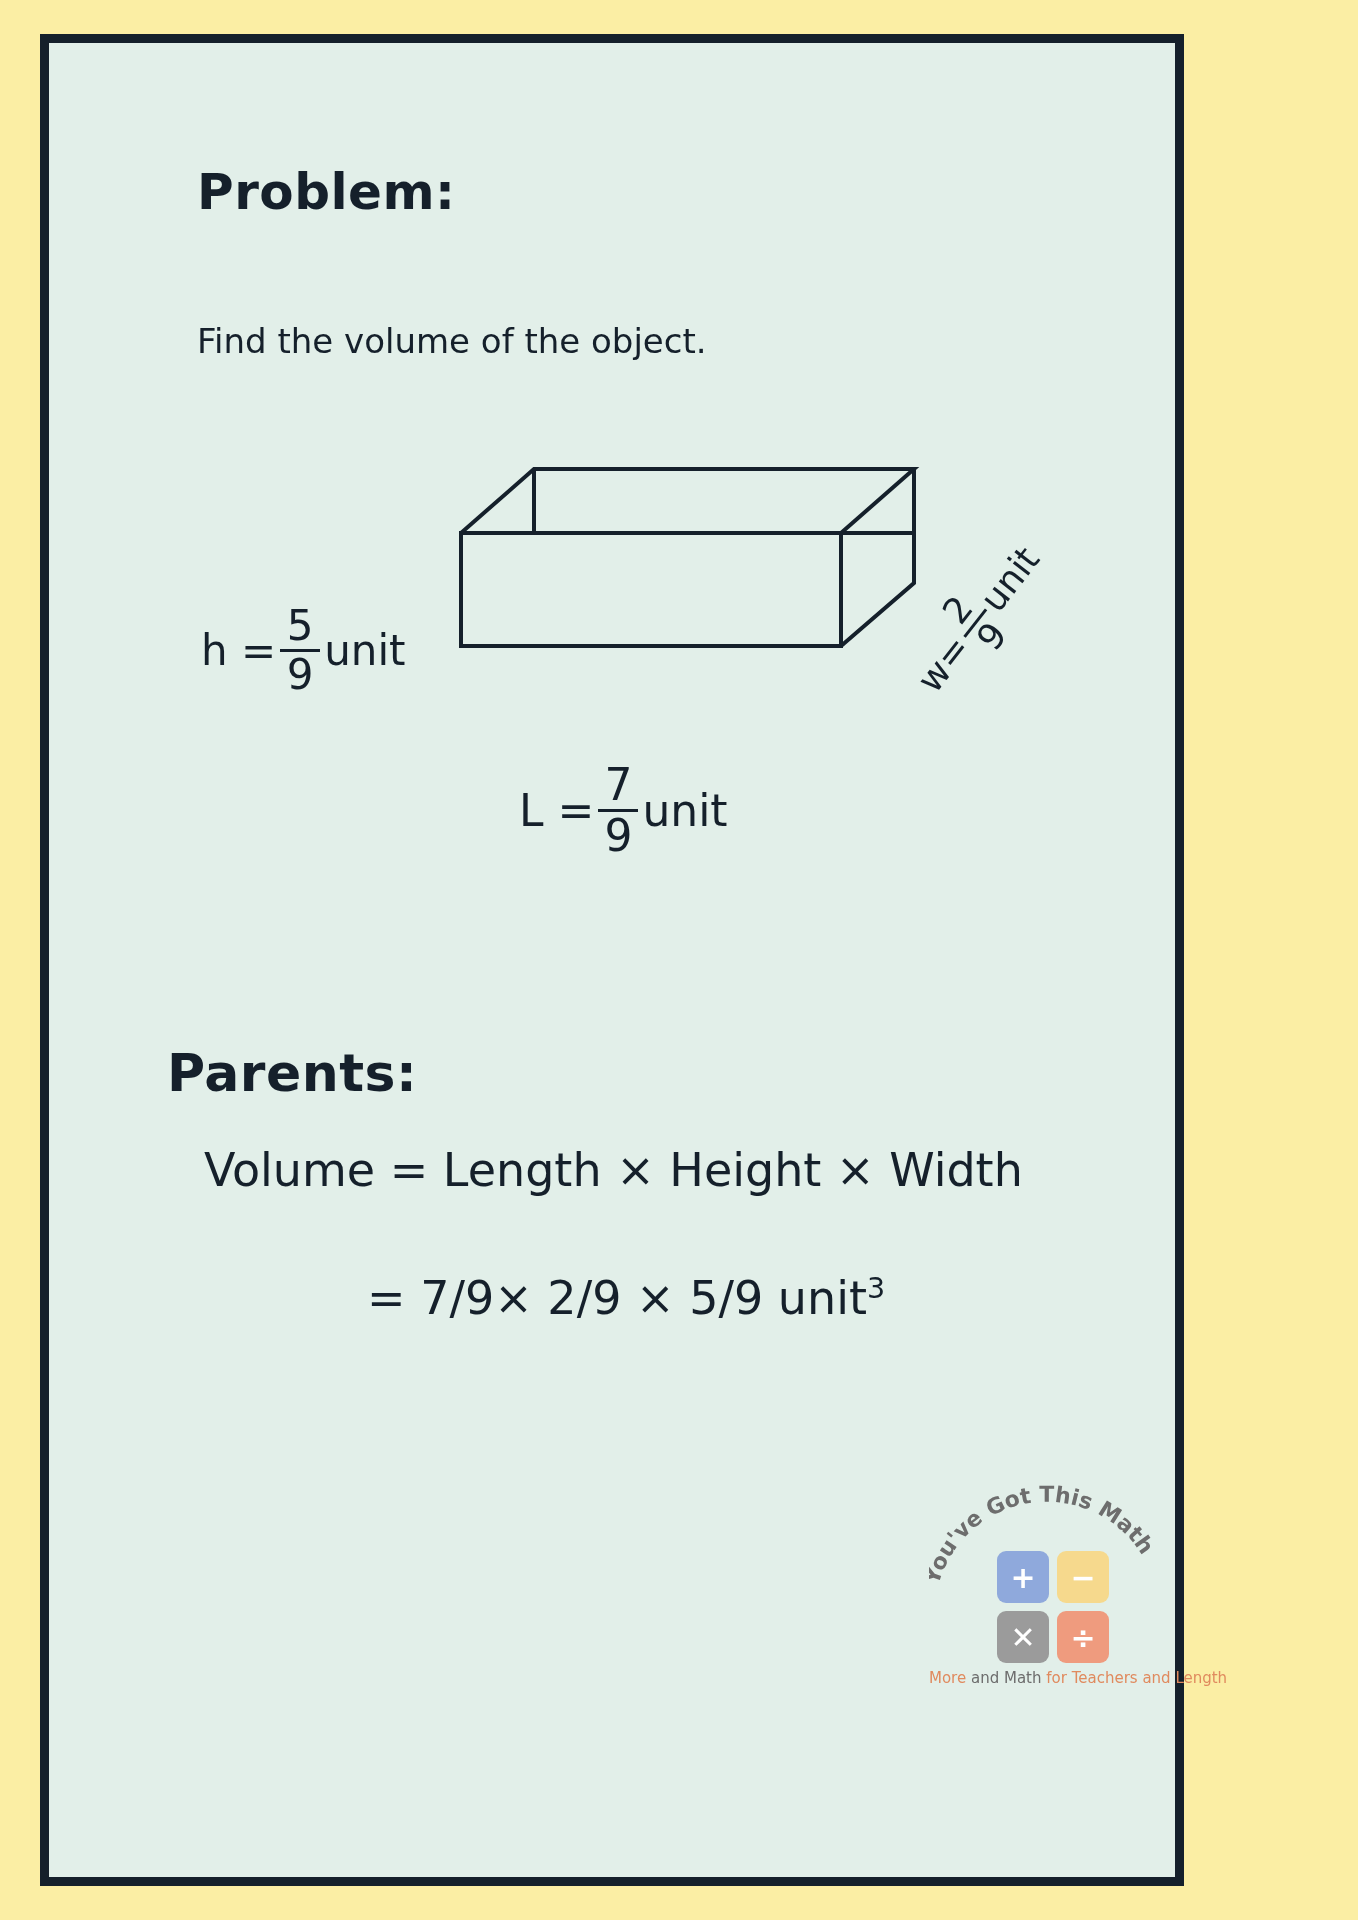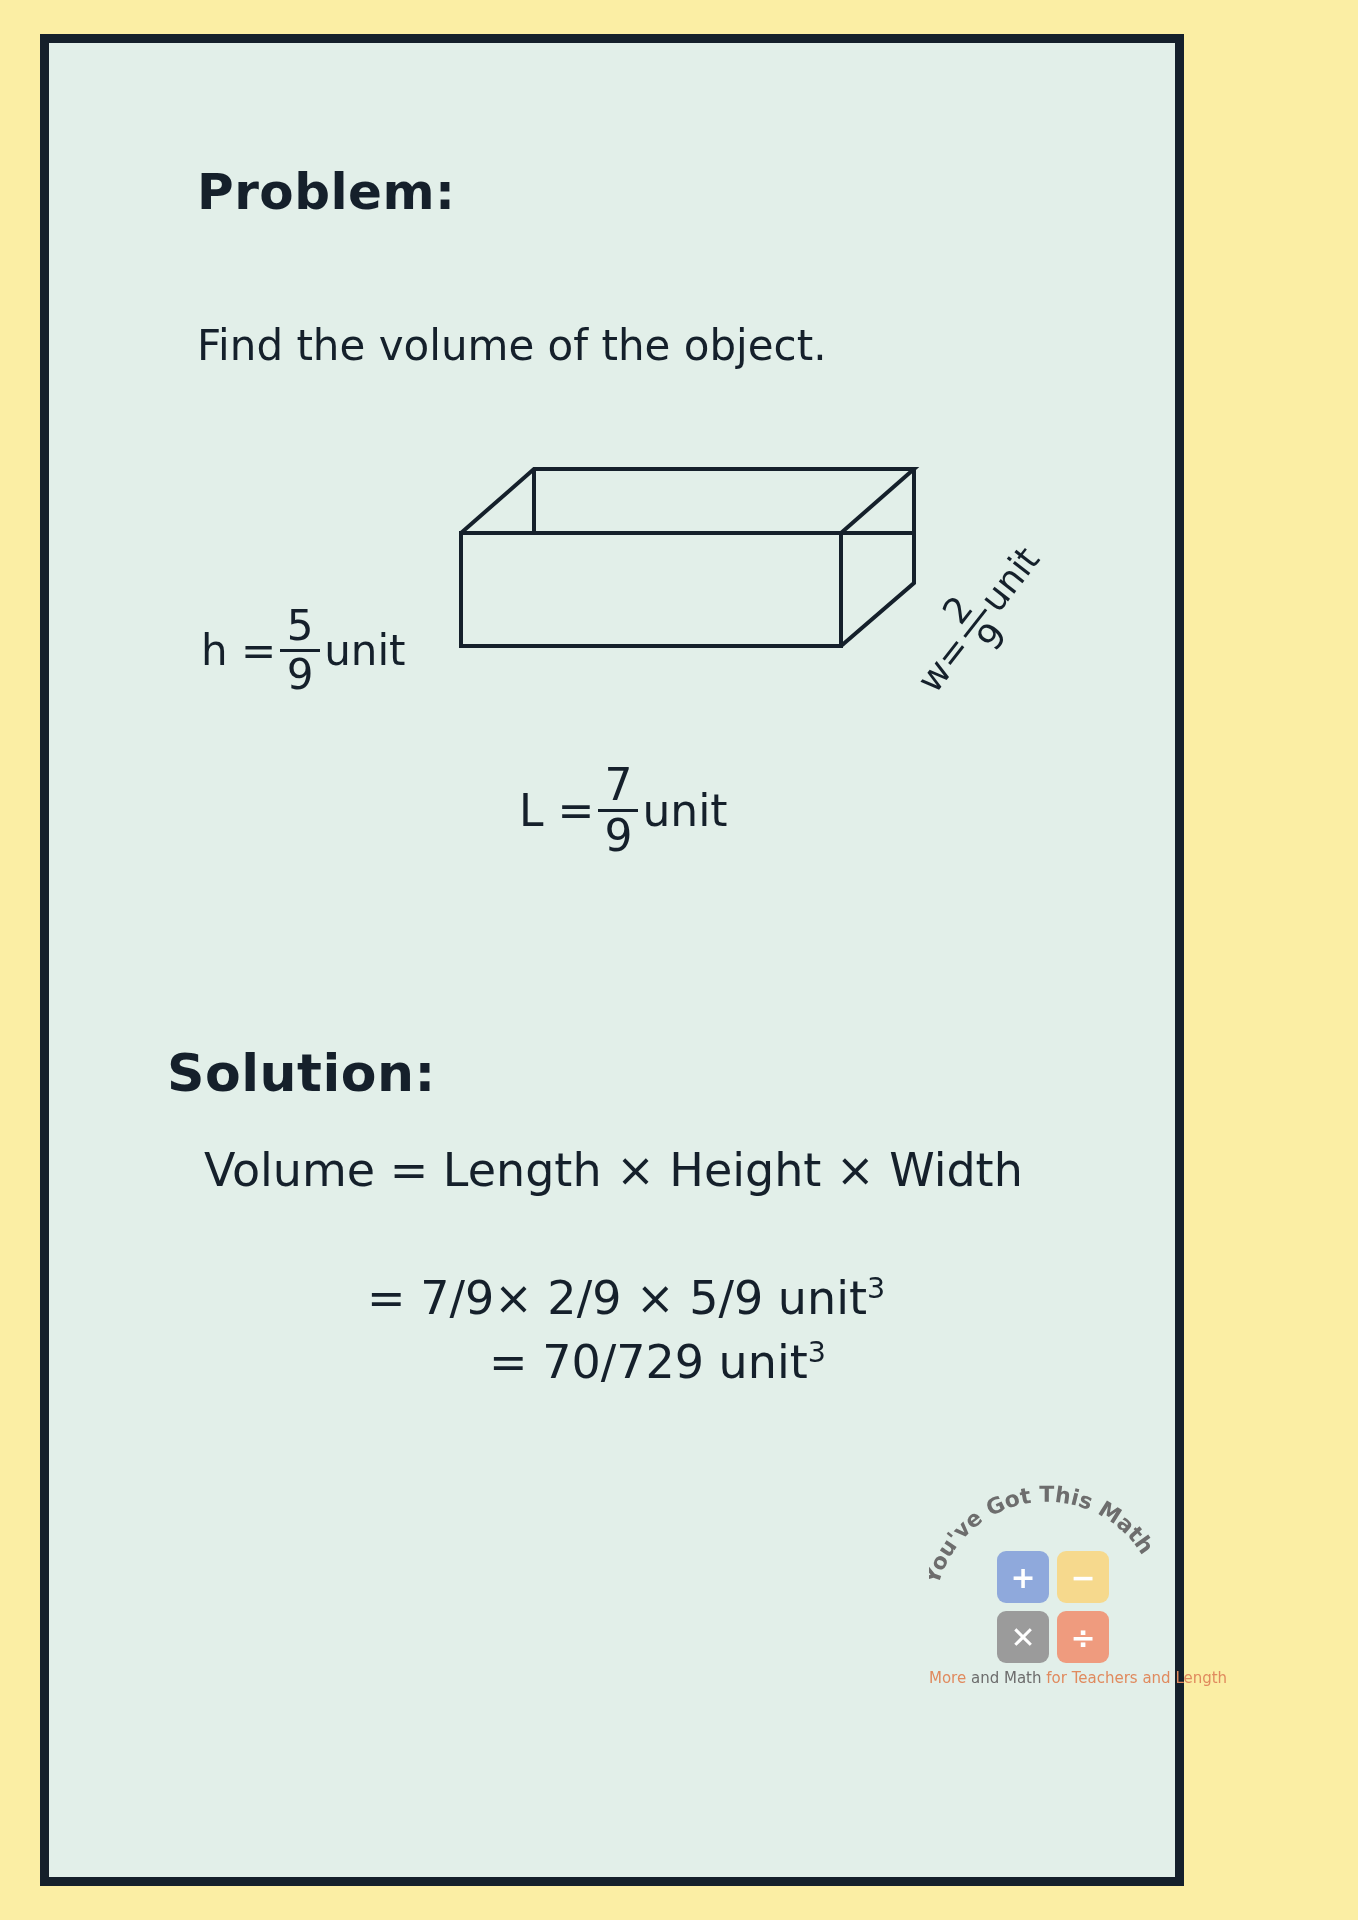--- a/index.html
+++ b/index.html
@@ -37,21 +37,21 @@
   }
   #problem-heading {
     left: 148px;
     top: 120px;
     font-size: 50px;
   }
   #problem-text {
     position: absolute;
     left: 148px;
     top: 278px;
-    font-size: 42px;
+    font-size: 34px;
     color: #15202b;
   }
   #solution-heading {
     left: 118px;
     top: 1000px;
     font-size: 52px;
   }
 
   
   .frac {
@@ -213,31 +213,28 @@
     <div class="dim-label" id="width-label">
       <span>w=</span>
       <span class="frac">
         <span class="num">2</span>
         <span class="bar"></span>
         <span class="den">9</span>
       </span>
       <span>unit</span>
     </div>
 
-    <div class="heading" id="solution-heading">Solution:</div>
+    <div class="heading" id="solution-heading">Parents:</div>
 
     <div class="sol-line" id="sol-line-1">Volume = Length × Height × Width</div>
 
     <div class="sol-line" id="sol-line-2">
       <span>= 7/9× 2/9 × 5/9 unit</span><span class="sup">3</span>
     </div>
 
-    <div class="sol-line" id="sol-line-3">
-      <span>= 70/729 unit</span><span class="sup">3</span>
-    </div>
 
     <div id="logo">
       <svg id="logo-arc-text" viewBox="0 0 230 120">
         <defs>
           <path id="arcpath" d="M 8,118 A 112,112 0 0 1 222,100"></path>
         </defs>
         <text font-family="'DejaVu Sans', sans-serif" font-size="22" font-weight="bold" fill="#6d6d6d">
           <textPath href="#arcpath" startOffset="2%">You've Got This Math</textPath>
         </text>
       </svg>

